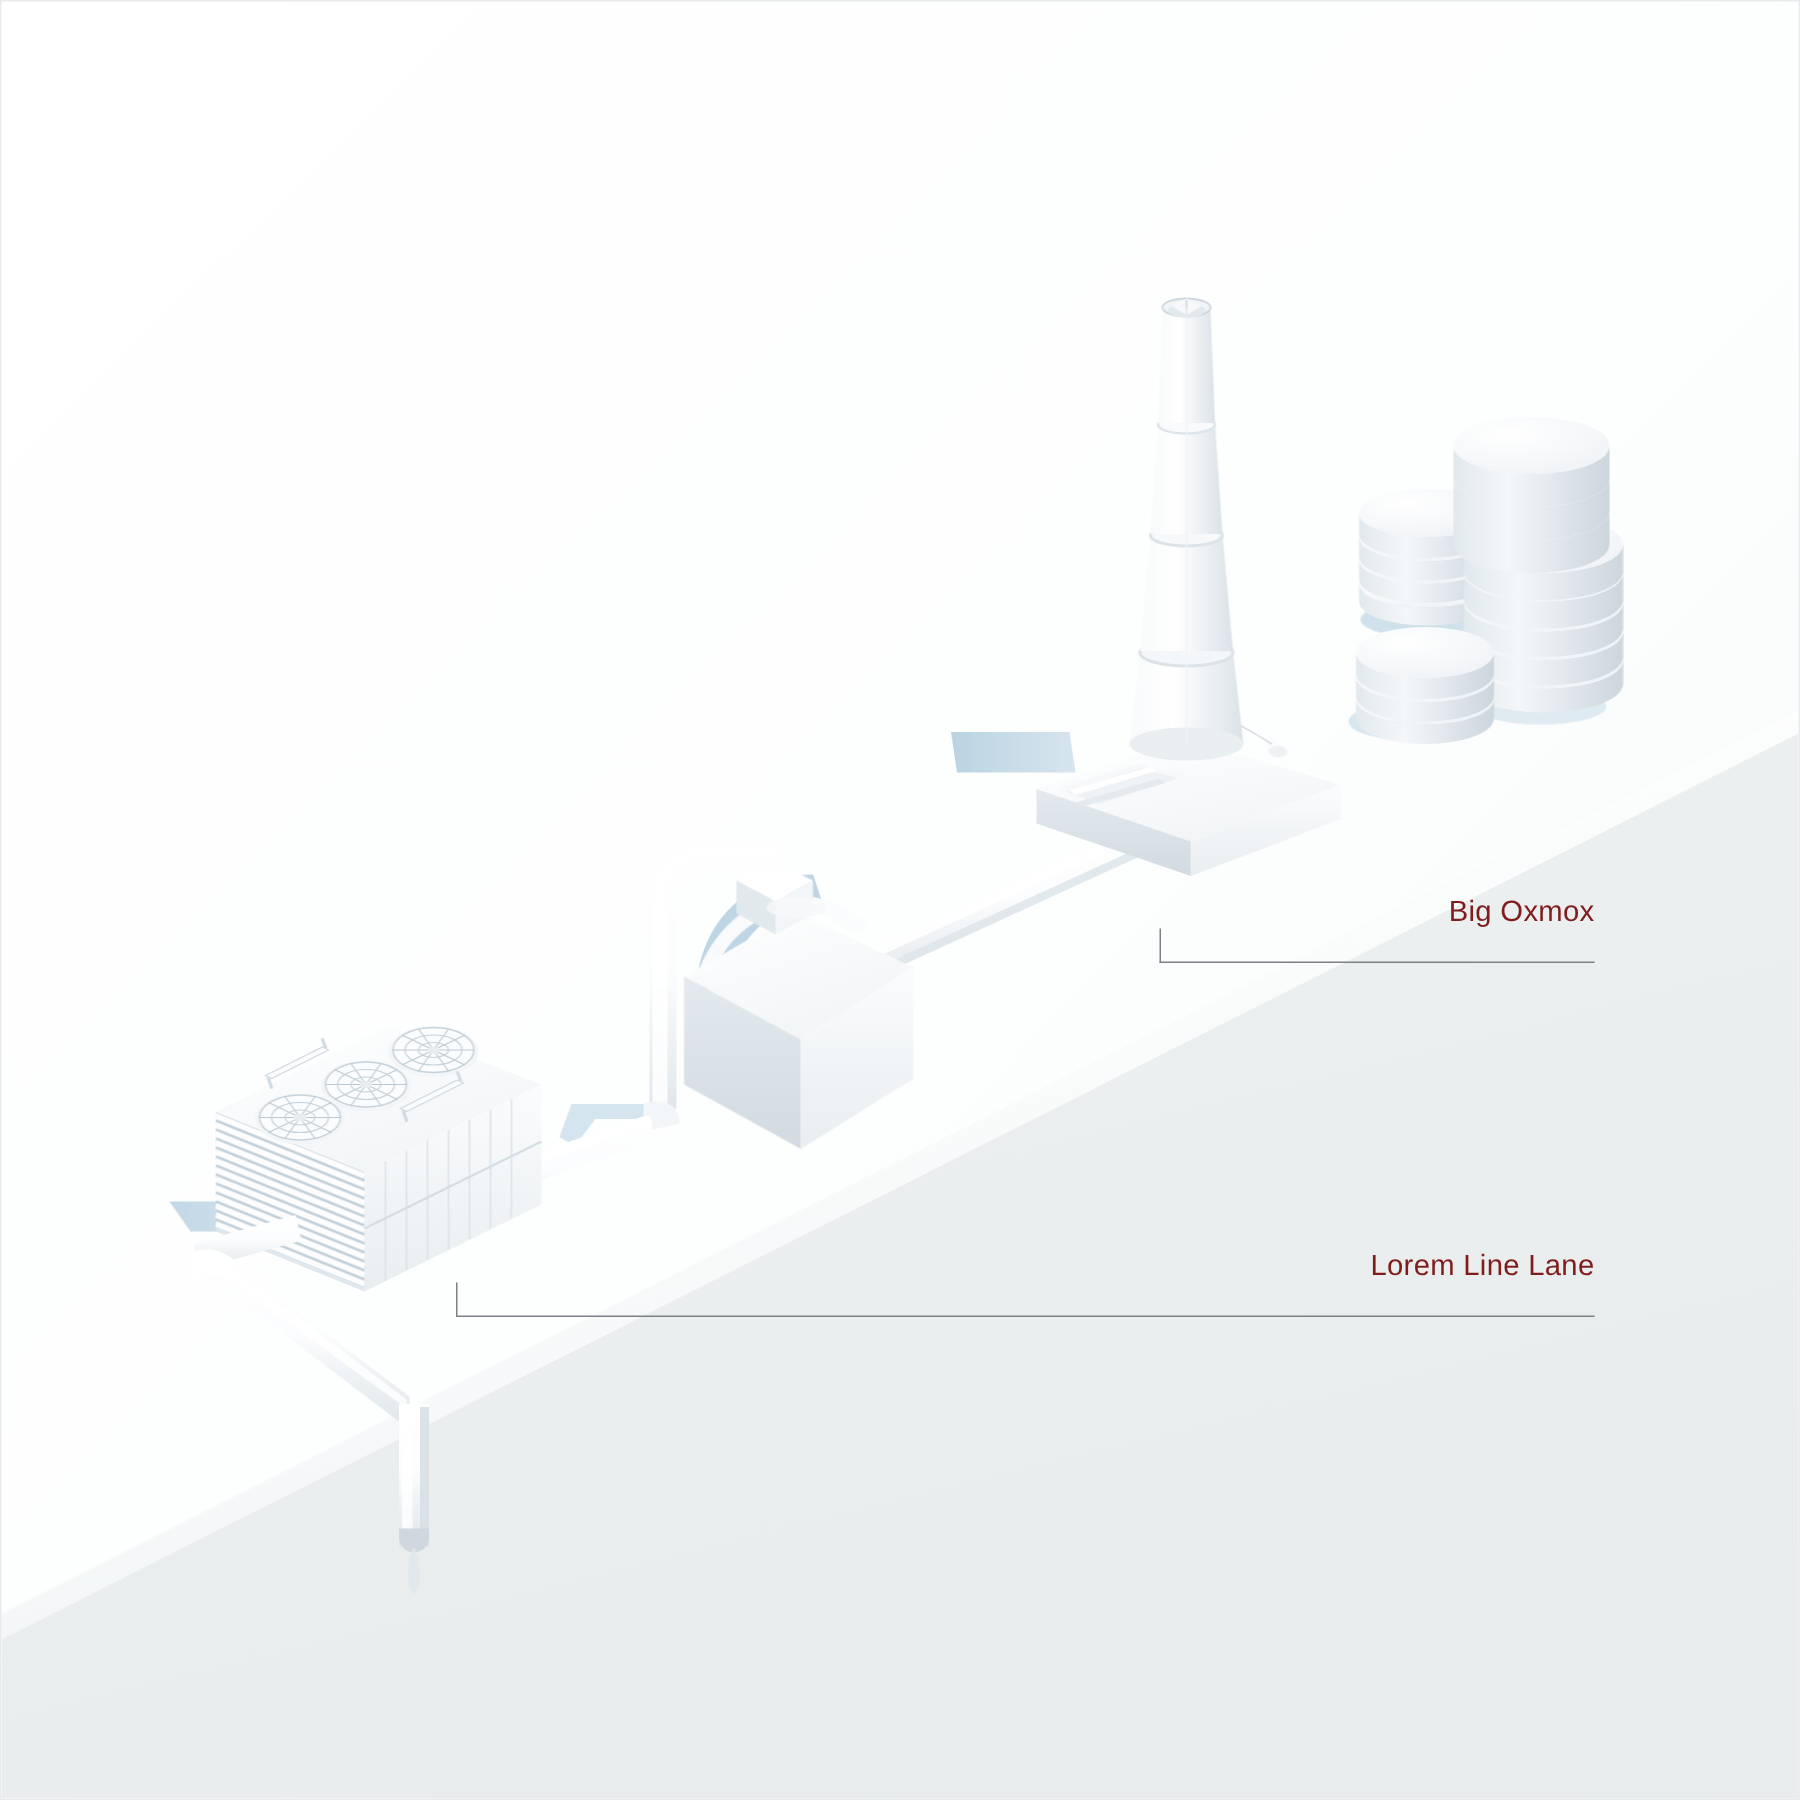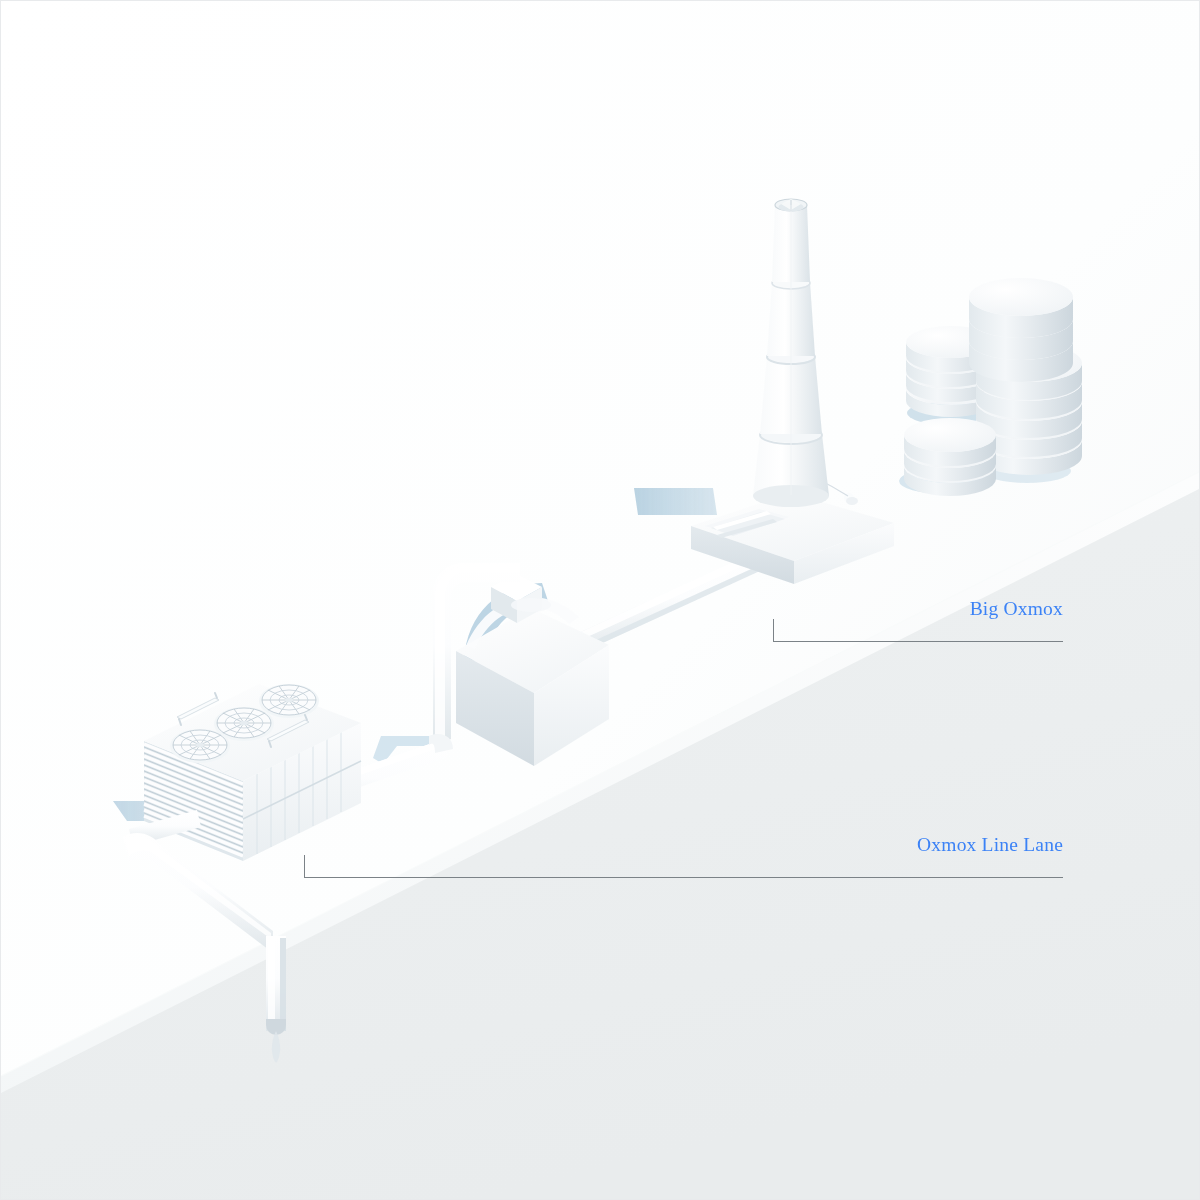--- a/index.html
+++ b/index.html
@@ -35,22 +35,22 @@
     position:absolute;
     pointer-events:auto;
   }
   .callout-text{
     position:absolute;
     right:0;
     bottom:22px;
     white-space:nowrap;
     font-size:19.5px;
     letter-spacing:.2px;
-    color:#3b82f6;
-    font-family:Liberation Serif, serif;
+    color:#7f1d1d;
+    font-family:Liberation Sans, sans-serif;
     text-align:left;
   }
   .callout-rule{
     position:absolute;
     left:0;
     bottom:0;
     height:1px;
     background:#7b8287;
   }
   .callout-tick{
@@ -460,18 +460,18 @@
     <div class="callout" style="left:772px; top:618px; width:290px; height:23px;">
       <span class="callout-tick"></span>
       <span class="callout-rule" style="width:290px;"></span>
       <span class="callout-text">Big Oxmox</span>
     </div>
 
 
     <div class="callout" style="left:303px; top:854px; width:759px; height:23px;">
       <span class="callout-tick"></span>
       <span class="callout-rule" style="width:759px;"></span>
-      <span class="callout-text">Oxmox Line Lane</span>
+      <span class="callout-text">Lorem Line Lane</span>
     </div>
 
   </div>
 
 </div>
 
 </body></html>

